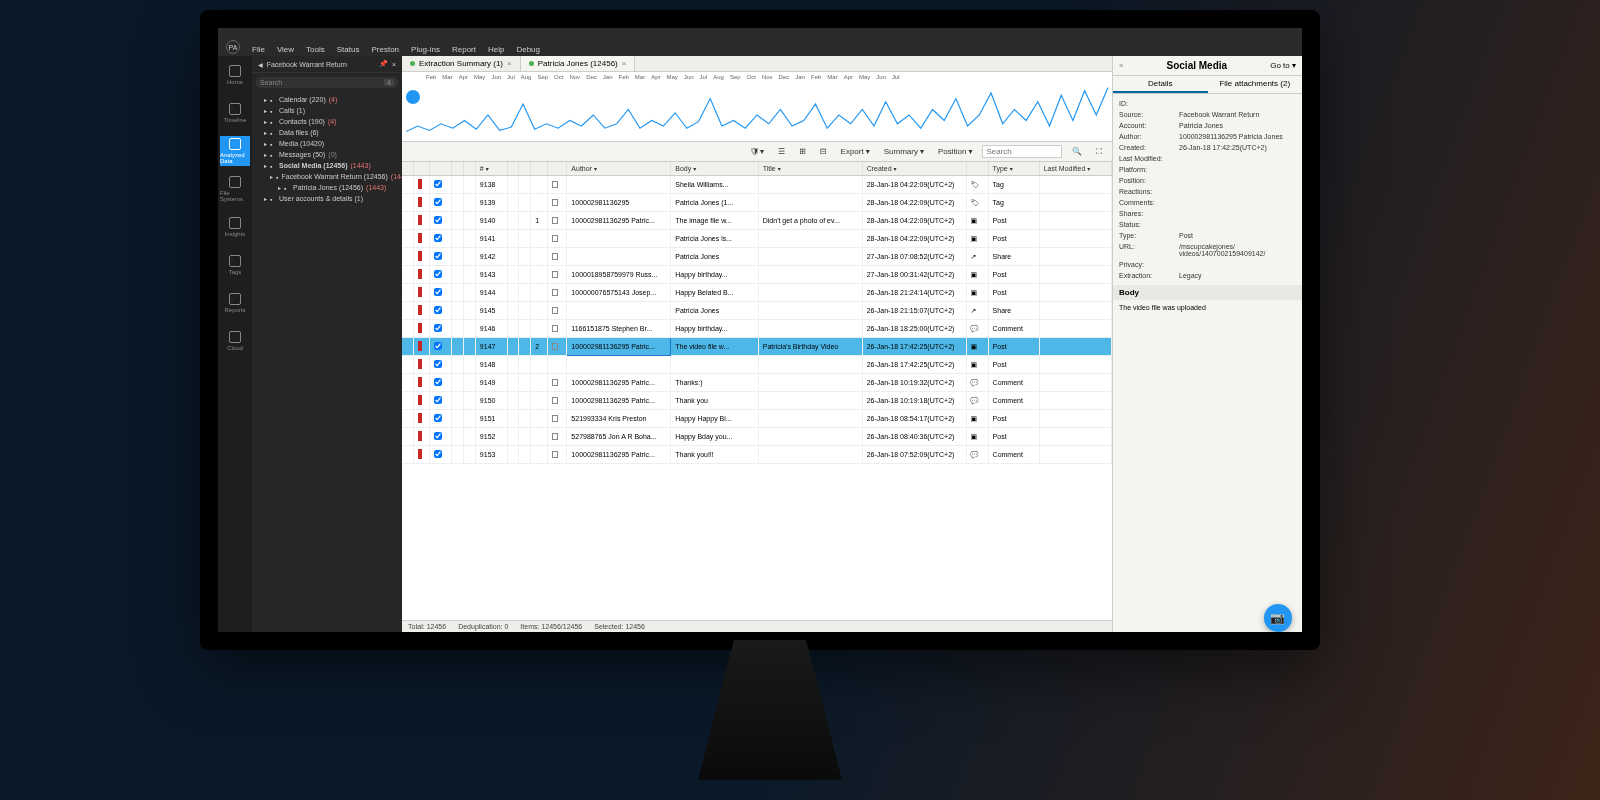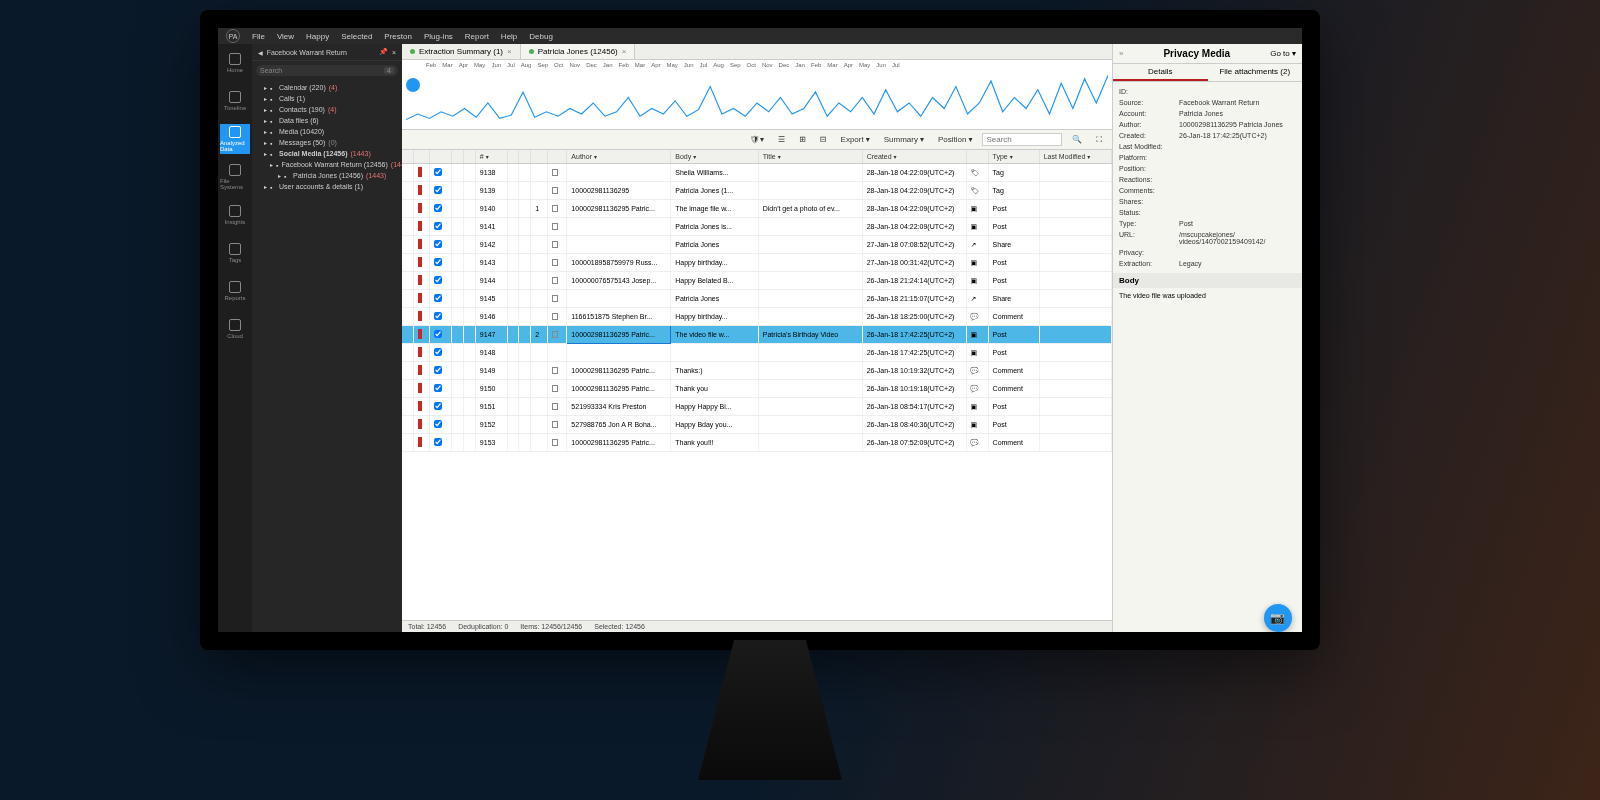--- a/index.html
+++ b/index.html
@@ -1,20 +1,20 @@
 <!DOCTYPE html>
 <html><head>
 <meta charset="utf-8">
 <style>
 *{box-sizing:border-box;margin:0;padding:0;font-family:Segoe UI,Arial,sans-serif}
 body{background:linear-gradient(110deg,#0a1929 0%,#0a1929 55%,#3d2418 100%);width:1600px;height:800px;overflow:hidden;position:relative}
 .monitor{position:absolute;left:200px;top:10px;width:1120px;height:640px;background:#000;border-radius:8px;padding:18px;box-shadow:0 20px 60px rgba(0,0,0,.5)}
 .stand{position:absolute;left:680px;top:640px;width:180px;height:140px;background:linear-gradient(180deg,#1a1a1a,#0a0a0a);clip-path:polygon(30% 0,70% 0,90% 100%,10% 100%)}
 .screen{width:100%;height:100%;background:#f5f5f0;display:flex;flex-direction:column;font-size:8px;overflow:hidden}
-.menubar{background:#2a2a2a;color:#ccc;display:flex;align-items:center;padding:2px 8px;gap:12px;font-size:8px;height:16px}
+.menubar{background:#2a2a2a;color:#ccc;display:flex;align-items:flex-end;padding:2px 8px;gap:12px;font-size:8px;height:28px}
 .menubar span{cursor:pointer}
 .logo{width:14px;height:14px;border:1px solid #666;border-radius:50%;display:flex;align-items:center;justify-content:center;font-size:7px}
 .main{flex:1;display:flex;overflow:hidden}
 .rail{width:34px;background:#1e1e1e;display:flex;flex-direction:column;align-items:center;padding-top:4px;gap:8px}
 .rail-item{width:30px;height:30px;display:flex;flex-direction:column;align-items:center;justify-content:center;color:#888;font-size:6px;cursor:pointer;gap:2px}
 .rail-item.active{background:#2196f3;color:#fff}
 .rail-ico{width:12px;height:12px;border:1px solid currentColor;border-radius:2px}
 .sidebar{width:150px;background:#262626;color:#ccc;display:flex;flex-direction:column;font-size:7px}
 .sb-header{padding:4px 6px;display:flex;align-items:center;gap:4px;border-bottom:1px solid #333}
 .sb-search{margin:4px;padding:2px 4px;background:#333;border-radius:8px;color:#888;font-size:7px}
@@ -48,40 +48,40 @@
 .cb{width:8px;height:8px}
 .marker{width:4px;height:10px;background:#c62828;display:inline-block}
 .type-ico{width:8px;height:8px;display:inline-block}
 .page-ico{width:6px;height:7px;border:1px solid #888;display:inline-block}
 .status{display:flex;padding:2px 6px;font-size:7px;color:#444;gap:12px;background:#eeeeea;border-top:1px solid #ccc}
 .details{width:190px;background:#f5f5f0;border-left:1px solid #ccc;display:flex;flex-direction:column;font-size:8px}
 .det-head{padding:4px 6px;display:flex;align-items:center;justify-content:space-between;border-bottom:1px solid #ccc}
 .det-title{font-weight:bold;font-size:10px}
 .det-tabs{display:flex;border-bottom:1px solid #ccc;font-size:8px}
 .det-tab{flex:1;text-align:center;padding:3px;cursor:pointer}
-.det-tab.active{border-bottom:2px solid #b91c1c}
+.det-tab.active{border-bottom:2px solid #0369a1}
 .det-body{flex:1;padding:4px 6px;overflow:auto}
 .det-row{display:flex;padding:2px 0;font-size:7px}
 .det-label{width:60px;color:#333;font-weight:500}
 .det-val{flex:1;color:#333;word-break:break-word}
 .det-section{background:#e8e8e4;padding:3px 6px;font-weight:bold;margin:4px -6px 2px}
 .fab{position:absolute;right:28px;bottom:18px;width:28px;height:28px;background:#2196f3;border-radius:50%;display:flex;align-items:center;justify-content:center;color:#fff;font-size:12px;box-shadow:0 2px 6px rgba(0,0,0,.3)}
 .chev{font-size:6px}
 </style>
 </head>
 <body>
 
 <div class="monitor">
  <div class="screen">
   <div class="menubar">
    <span class="logo">PA</span>
    <span>File</span>
    <span>View</span>
-   <span>Happy</span>
-   <span>Selected</span>
+   <span>Tools</span>
+   <span>Status</span>
    <span>Preston</span>
    <span>Plug-ins</span>
    <span>Report</span>
    <span>Help</span>
    <span>Debug</span>
   </div>
   <div class="main">
    <div class="rail" id="rail">
           <div class="rail-item">
             <span class="rail-ico"></span>
@@ -585,21 +585,21 @@
     <div class="status">
      <span>Total: 12456</span>
      <span>Deduplication: 0</span>
      <span>Items: 12456/12456</span>
      <span>Selected: 12456</span>
     </div>
    </div>
    <div class="details">
     <div class="det-head">
      <span style="color:#888">»</span>
-     <span class="det-title">Privacy Media</span>
+     <span class="det-title">Social Media</span>
      <span style="font-size:8px;cursor:pointer"><span>Go to</span> ▾</span>
     </div>
     <div class="det-tabs">
      <div class="det-tab active">Details</div>
      <div class="det-tab">File attachments (2)</div>
     </div>
     <div class="det-body" id="detbody">
             <div class="det-row">
               <div class="det-label">ID:</div>
               <div class="det-val"></div>

